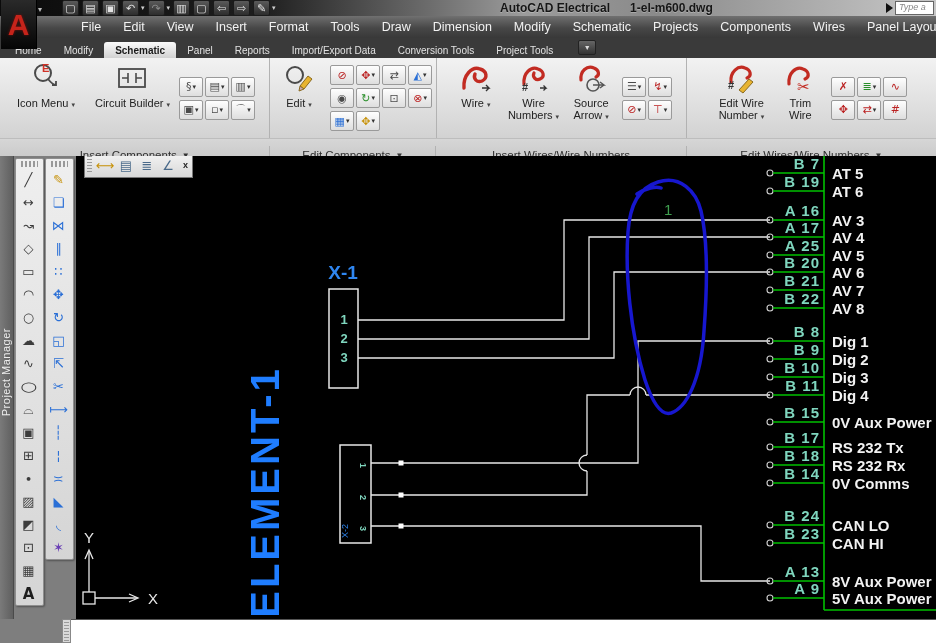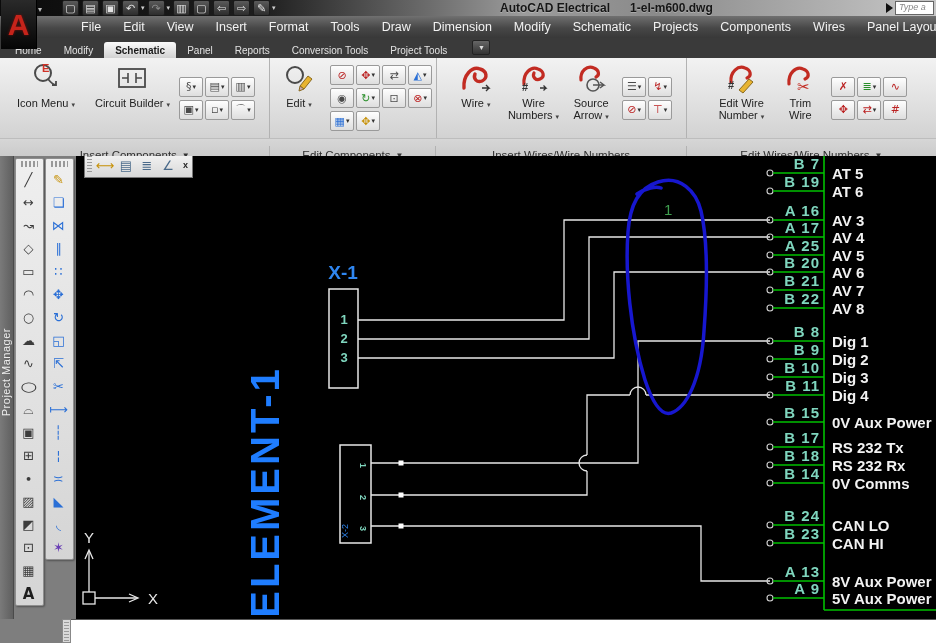--- a/index.html
+++ b/index.html
@@ -142,20 +142,21 @@
       <div class="mitem">Wires</div>
       <div class="mitem">Panel Layout</div>
     </div>
 
   <div class="tabrow">
       <div class="tab">Home</div>
       <div class="tab">Modify</div>
       <div class="tab active">Schematic</div>
       <div class="tab">Panel</div>
       <div class="tab">Reports</div>
+      <div class="tab">Import/Export Data</div>
       <div class="tab">Conversion Tools</div>
       <div class="tab">Project Tools</div>
       <div class="tab-overflow">▼</div>
     </div>
 
   <div class="ribbon">
     <div class="rpanel" style="width:282px;">
       <div style="display:flex;gap:14px;align-items:center;">
           <div class="bigbtn">
             <div class="bicon">

